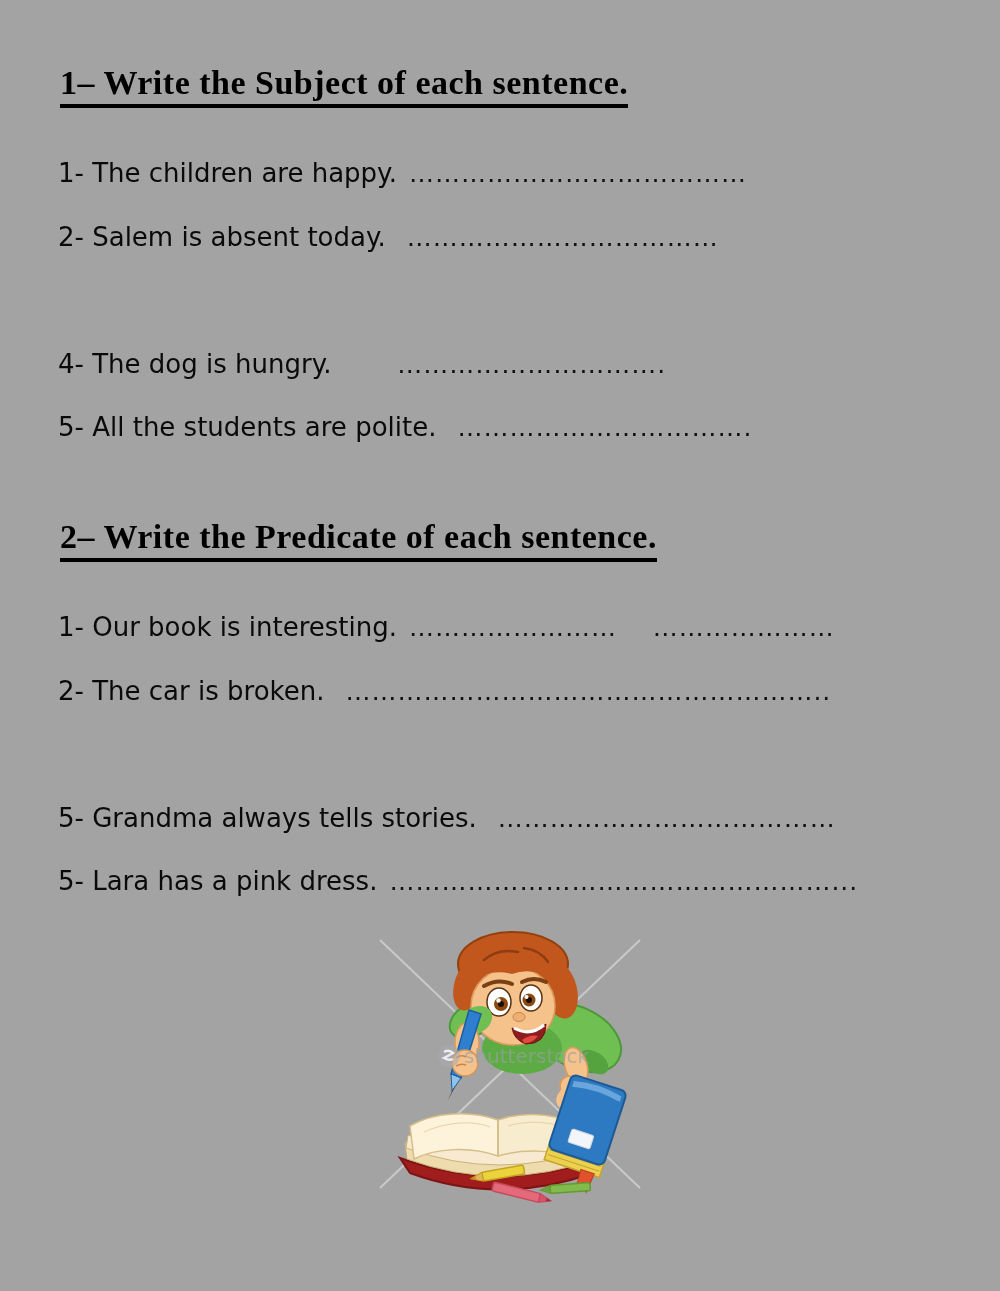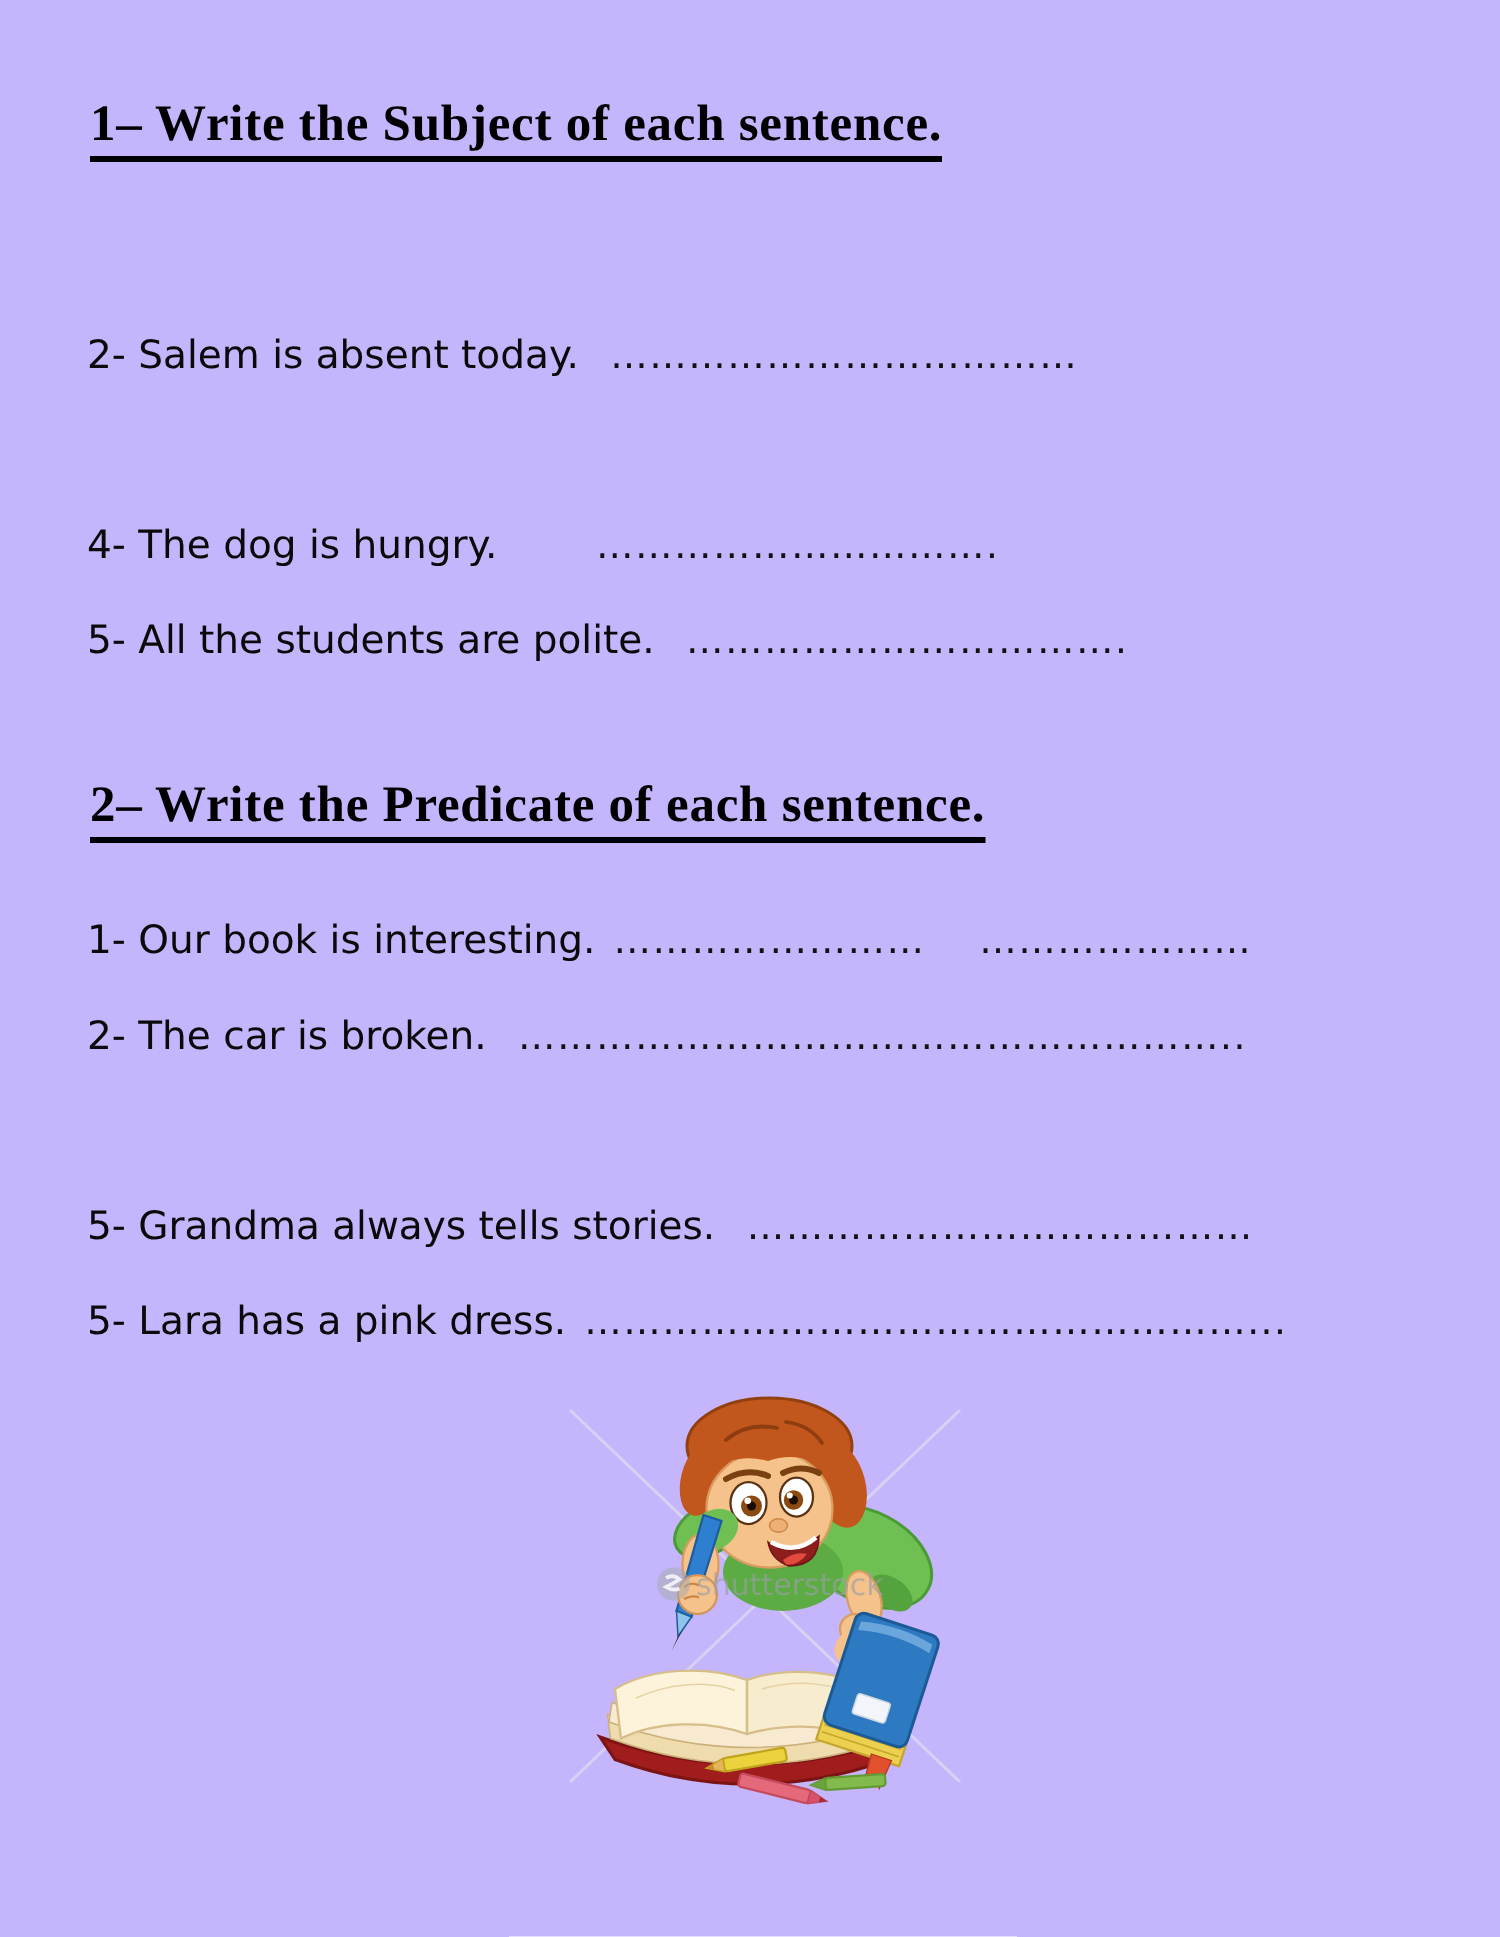--- a/index.html
+++ b/index.html
@@ -1,20 +1,20 @@
 <!DOCTYPE html>
 <html><head>
 <meta charset="utf-8">
 <style>
   html,body { margin:0; padding:0; background:#ffffff; }
   .page {
     position: relative;
     width: 1000px;
     height: 1291px;
-    background: #c4b5fd;
+    background: #a3a3a3;
     font-family: "DejaVu Sans", sans-serif;
     color: #000;
     overflow: hidden;
   }
   .title {
     position: absolute;
     left: 60px;
     margin: 0;
     font-family: "Liberation Serif", serif;
     font-weight: bold;
@@ -66,20 +66,21 @@
     opacity: 0.65;
   }
 </style>
 </head>
 <body>
 
 <div class="page">
 
   <h2 class="title" id="t1"><span class="u">1– Write the Subject of each sentence.</span></h2>
 
+  <div class="line" id="e1l1"><span>1- The children are happy.</span><span class="dots">…………………………………</span></div>
   <div class="line" id="e1l2"><span>2- Salem is absent today.</span><span class="dots"> ………………………………</span></div>
   <div class="line" id="e1l4"><span>4- The dog is hungry.</span><span class="dots">      ………………………….</span></div>
   <div class="line" id="e1l5"><span>5- All the students are polite.</span><span class="dots"> …………………………….</span></div>
 
   <h2 class="title" id="t2"><span class="u">2– Write the Predicate of each sentence.</span></h2>
 
   <div class="line" id="e2l1"><span>1- Our book is interesting.</span><span class="dots">……………………    …………………</span></div>
   <div class="line" id="e2l2"><span>2- The car is broken.</span><span class="dots"> ………………………………………………..</span></div>
   <div class="line" id="e2l4"><span>5- Grandma always tells stories.</span><span class="dots"> …………………………………</span></div>
   <div class="line" id="e2l5"><span>5- Lara has a pink dress.</span><span class="dots">……………………………………………...</span></div>

